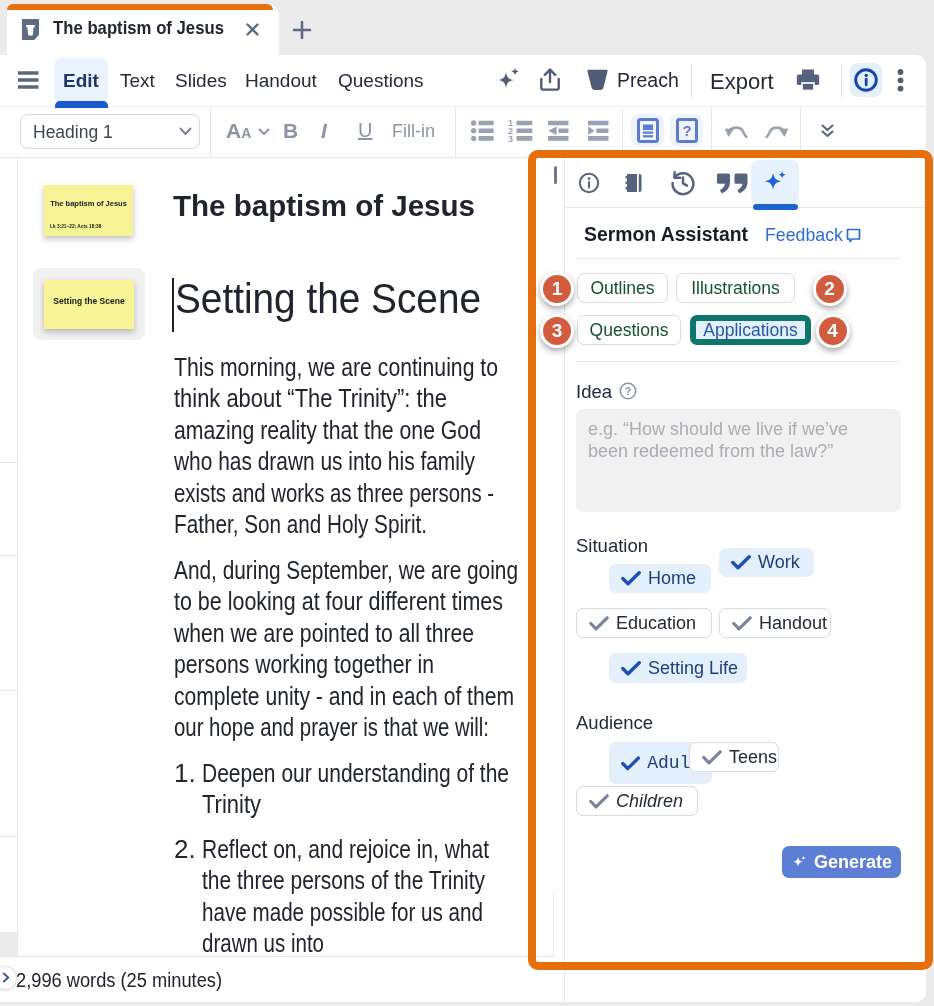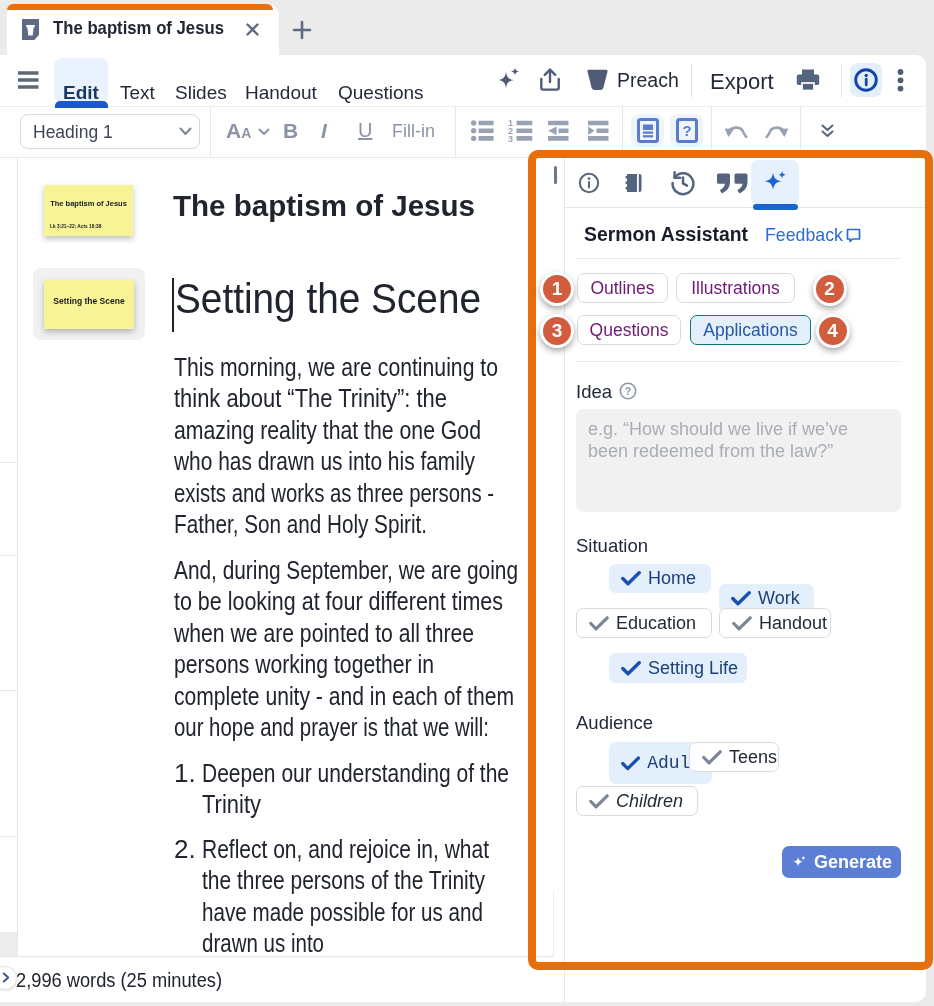--- a/index.html
+++ b/index.html
@@ -27,21 +27,21 @@
 <svg class="abs" style="left:292px; top:20px;" width="20" height="20" viewBox="0 0 20 20">
     <path d="M10 2 V18 M2 10 H18" stroke="#5d6b82" stroke-width="2.6" stroke-linecap="round"></path>
   </svg>
 
 <svg class="abs" style="left:18px; top:71px;" width="21" height="18" viewBox="0 0 21 18">
     <path d="M0 2 H20.5 M0 9 H20.5 M0 16 H20.5" stroke="#5b6878" stroke-width="3.6"></path>
   </svg>
 <div class="abs" style="left:0px; top:106px; width:925px; height:1px; background:#ededed;"></div>
 <div class="abs" style="left:54px; top:58px; width:54px; height:45px; background:#e9f2fd; border-radius:8px;"></div>
 <div class="abs" style="left:55px; top:101px; width:53px; height:7px; background:#1b59d0; border-radius:5px 5px 0 0;"></div>
-<div class="abs" style="left:0; top:70px; width:462px; height:24px; font-size:19px; color:#242b38;margin-top:12px;">
+<div class="abs" style="left:0; top:70px; width:462px; height:24px; font-size:19px; color:#242b38;">
   <span class="abs" style="left:63px; color:#1c3966; font-weight:600;">Edit</span>
   <span class="abs" style="left:120px;">Text</span>
   <span class="abs" style="left:175px;">Slides</span>
   <span class="abs" style="left:245px;">Handout</span>
   <span class="abs" style="left:338px;">Questions</span>
 </div>
 
 <svg class="abs" style="left:495px; top:66px;" width="25" height="26" viewBox="0 0 25 26">
     <path d="M11 6 C11.9 11.5 13.6 13.2 19 14 C13.6 14.8 11.9 16.5 11 22 C10.1 16.5 8.4 14.8 3 14 C8.4 13.2 10.1 11.5 11 6 Z" fill="#4e5d75"></path>
     <path d="M20 1.5 C20.4 4.2 21.3 5.1 24 5.5 C21.3 5.9 20.4 6.8 20 9.5 C19.6 6.8 18.7 5.9 16 5.5 C18.7 5.1 19.6 4.2 20 1.5 Z" fill="#4e5d75"></path>
@@ -245,21 +245,21 @@
 <div class="abs" style="left:576px; top:409px; width:325px; height:103px; background:#f1f1f2; border-radius:7px;"></div>
 <div class="abs" style="left:588px; top:418px; font-size:18px; line-height:22px; color:#a9adb4;">e.g. “How should we live if we’ve<br>been redeemed from the law?”</div>
 
 <div class="abs" style="left:576px; top:535px; font-size:18.5px; color:#20293a;">Situation</div>
 <div class="abs chip-b" style="left:576px; top:564px; width:102px; height:29px;">
     <svg width="20" height="15" viewBox="0 0 20 15">
       <path d="M1.8 7.5 L7 12.8 L18.2 1.8" stroke="#1c50b0" stroke-width="3.4" fill="none" stroke-linecap="round" stroke-linejoin="round"></path>
     </svg>
     <span>Home</span>
   </div>
-<div class="abs chip-b" style="left:686px; top:584px; width:95px; height:29px;">
+<div class="abs chip-b" style="left:686px; top:548px; width:95px; height:29px;">
     <svg width="20" height="15" viewBox="0 0 20 15">
       <path d="M1.8 7.5 L7 12.8 L18.2 1.8" stroke="#1c50b0" stroke-width="3.4" fill="none" stroke-linecap="round" stroke-linejoin="round"></path>
     </svg>
     <span>Work</span>
   </div>
 <div class="abs chip-w" style="left:576px; top:608px; width:136px; height:30px;">
     <svg width="20" height="15" viewBox="0 0 20 15">
       <path d="M1.8 7.5 L7 12.8 L18.2 1.8" stroke="#7b8596" stroke-width="3.2" fill="none" stroke-linecap="round" stroke-linejoin="round"></path>
     </svg>
     <span>Education</span>
@@ -307,19 +307,19 @@
 
 <div class="abs" style="left:528px; top:150px; width:405px; height:820px; border:8px solid #e76e0d; border-radius:10px;"></div>
 <div class="abs num" style="left:540px; top:271.5px;">1</div>
 <div class="abs num" style="left:812.5px; top:271.5px;">2</div>
 <div class="abs num" style="left:540px; top:313.5px;">3</div>
 <div class="abs num" style="left:815.5px; top:313.5px;">4</div>
 
 <style>
   .ln { line-height:31.5px; color:#20242e; white-space:nowrap; transform-origin:0 0; }
   .btn-w, .btn-b { display:flex; align-items:center; justify-content:center; font-size:17.5px; border-radius:7px; }
-  .btn-w { background:#fff; border:1px solid #d8dce1; color:#701a75; }
-  .btn-b { background:#e4effc; border:1px solid #0f766e; color:#2457a5; }
+  .btn-w { background:#fff; border:1px solid #d8dce1; color:#14532d; }
+  .btn-b { background:#e4effc; border:6px solid #0f766e; color:#2457a5; }
   .num { width:34px; height:34px; background:#d15d3e; border:3px solid #fff; border-radius:50%; box-shadow:0 3px 6px rgba(0,0,0,0.35); color:#fff; font-size:19px; font-weight:700; display:flex; align-items:center; justify-content:center; }
   .chip-b, .chip-w { display:flex; align-items:center; border-radius:7px; font-size:18px; padding-left:12px; gap:7px; }
   .chip-b { background:#e4effc; color:#1c3f79;margin-left:33px; }
   .chip-w { background:#fff; border:1px solid #d8dce1; color:#222b38; }
 </style>
 
 </body></html>

